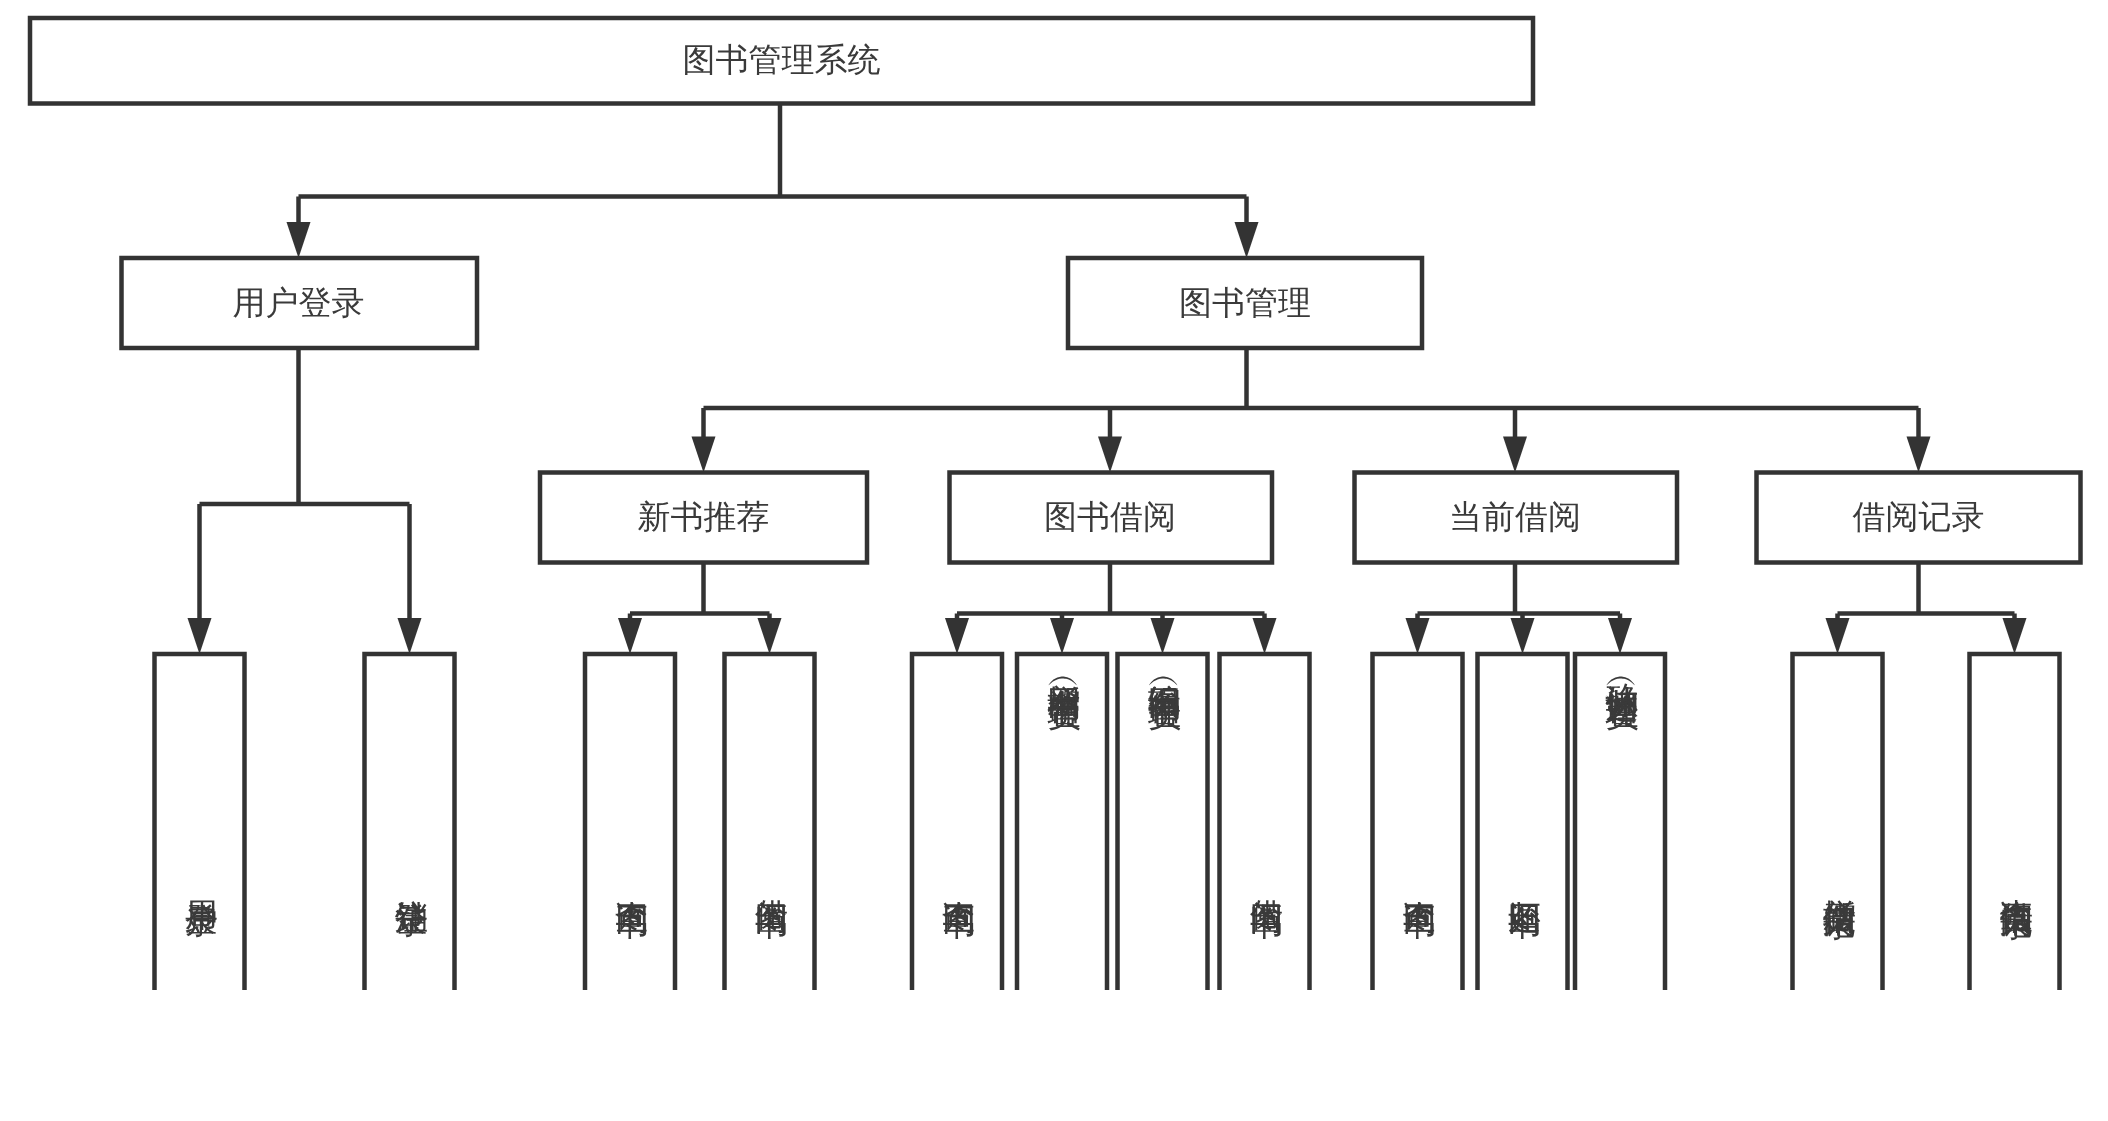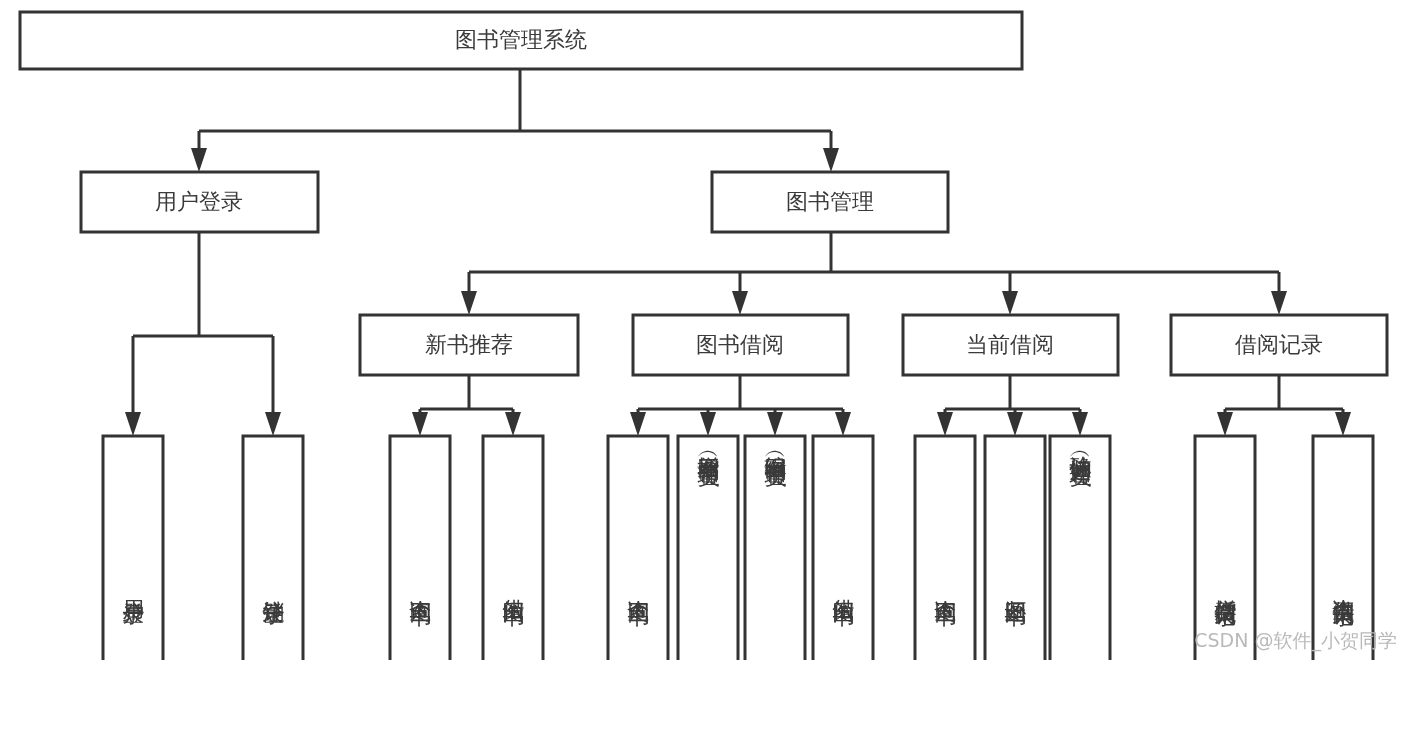--- a/index.html
+++ b/index.html
@@ -222,14 +222,13 @@
     <span class="v-label">确认归还（管理员）</span>
   </div>
 
   <div class="v-label-wrap" style="left:1195px; top:436px; width:60px; height:298px;">
     <span class="v-label">新增借阅记录</span>
   </div>
   <div class="v-label-wrap" style="left:1313px; top:436px; width:60px; height:298px;">
     <span class="v-label">查询借阅记录</span>
   </div>
 
-  <div class="watermark">CSDN @软件_小贺同学</div>
 </div>
 
 </body></html>

